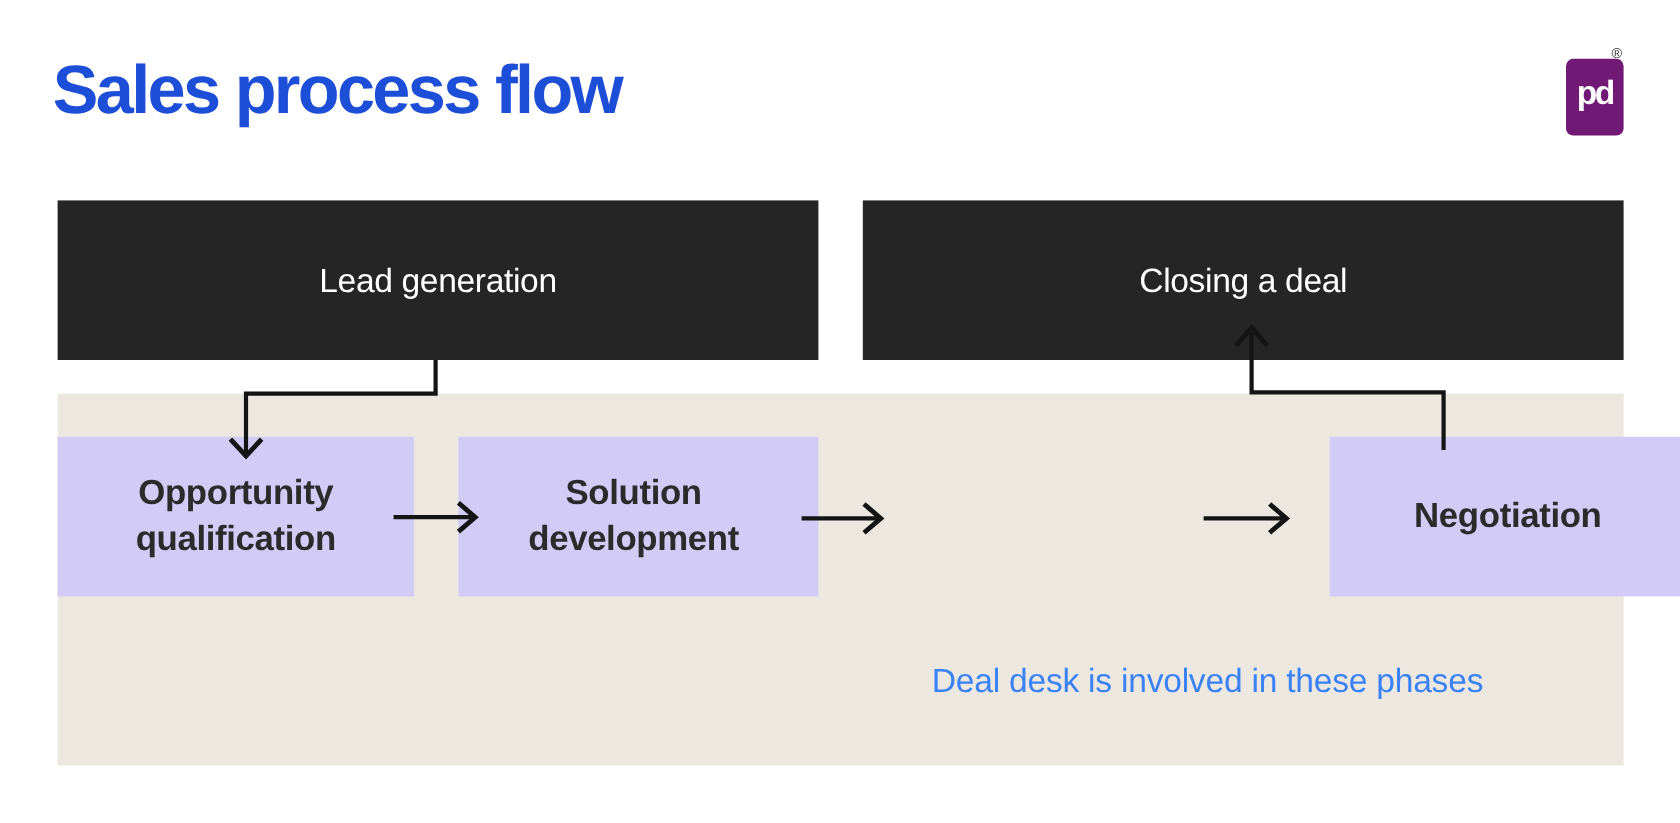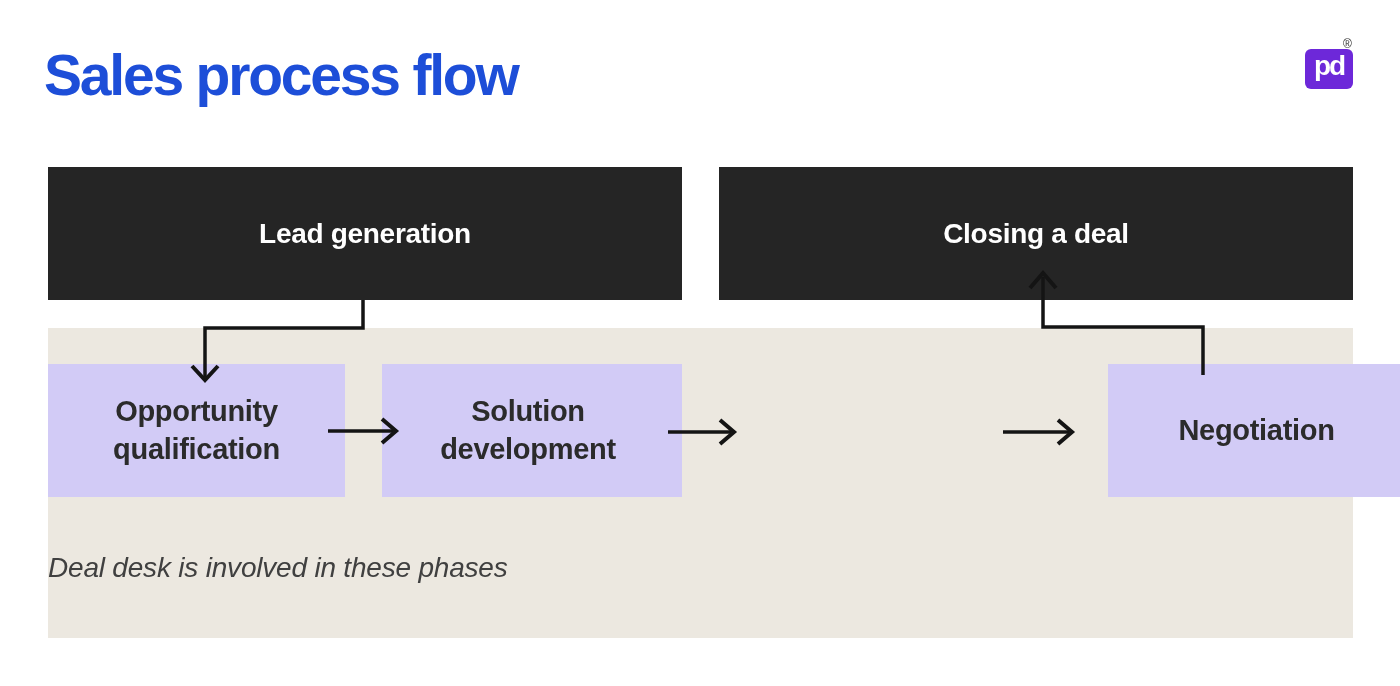--- a/index.html
+++ b/index.html
@@ -9,57 +9,57 @@
     background:#ffffff;
     font-family:"Liberation Sans", sans-serif;
     overflow:hidden;
   }
   .page-title{
     position:absolute;left:44px;top:42px;
     font-size:57px;font-weight:bold;letter-spacing:-2.2px;
     color:#1d4ed8;white-space:nowrap;
   }
   .logo{
-    position:absolute;left:1305px;top:49px;width:48px;height:40px;
-    background:#6d28d9;border-radius:6px;
+    position:absolute;left:1305px;top:49px;width:48px;height:64px;
+    background:#701a75;border-radius:6px;
     display:flex;align-items:center;justify-content:center;
   }
   .logo-mark{
     color:#ffffff;font-size:28px;font-weight:bold;
     letter-spacing:-2px;line-height:1;padding-bottom:7px;
   }
   .logo-reg{
     position:absolute;left:1343px;top:38px;
     font-size:12px;color:#2f2f2f;line-height:1;
   }
   .stage-box{
     position:absolute;top:167px;height:133px;background:#252525;
     display:flex;align-items:center;justify-content:center;
-    color:#ffffff;font-size:28px;font-weight:bold;letter-spacing:-0.3px;
+    color:#ffffff;font-size:28px;font-weight:normal;letter-spacing:-0.3px;
     text-align:center;
   }
   .stage-lead{left:48px;width:634px;}
   .stage-close{left:719px;width:634px;}
   .panel{
     position:absolute;left:48px;top:328px;width:1305px;height:310px;
     background:#ece8e0;
   }
   .phase-box{
     position:absolute;top:364px;height:133px;background:#d2cbf6;
     display:flex;align-items:center;justify-content:center;
     color:#2b2b2b;font-size:29px;font-weight:bold;letter-spacing:-0.3px;
     text-align:center;line-height:1.28;padding:0 20px;box-sizing:border-box;
   }
   .phase-1{left:48px;width:297px;}
   .phase-2{left:382px;width:300px;padding-left:12px;}
   .phase-3{left:720px;width:298px;}
   .phase-4{left:1098px;width:297px;margin-left:10px;}
   .panel-caption{
     position:absolute;left:48px;top:552px;width:1188px;
-    text-align:left;font-size:28px;color:#404040;letter-spacing:-0.2px;font-style:italic;
+    text-align:right;font-size:28px;color:#3b82f6;letter-spacing:-0.2px;
   }
   .connectors{
     position:absolute;left:0;top:0;width:1400px;height:686px;
     pointer-events:none;
   }
   .connectors path{
     fill:none;stroke:#141414;stroke-width:3.5;
     stroke-linecap:butt;stroke-linejoin:miter;
   }
   .connectors path.head{stroke-width:4;}

